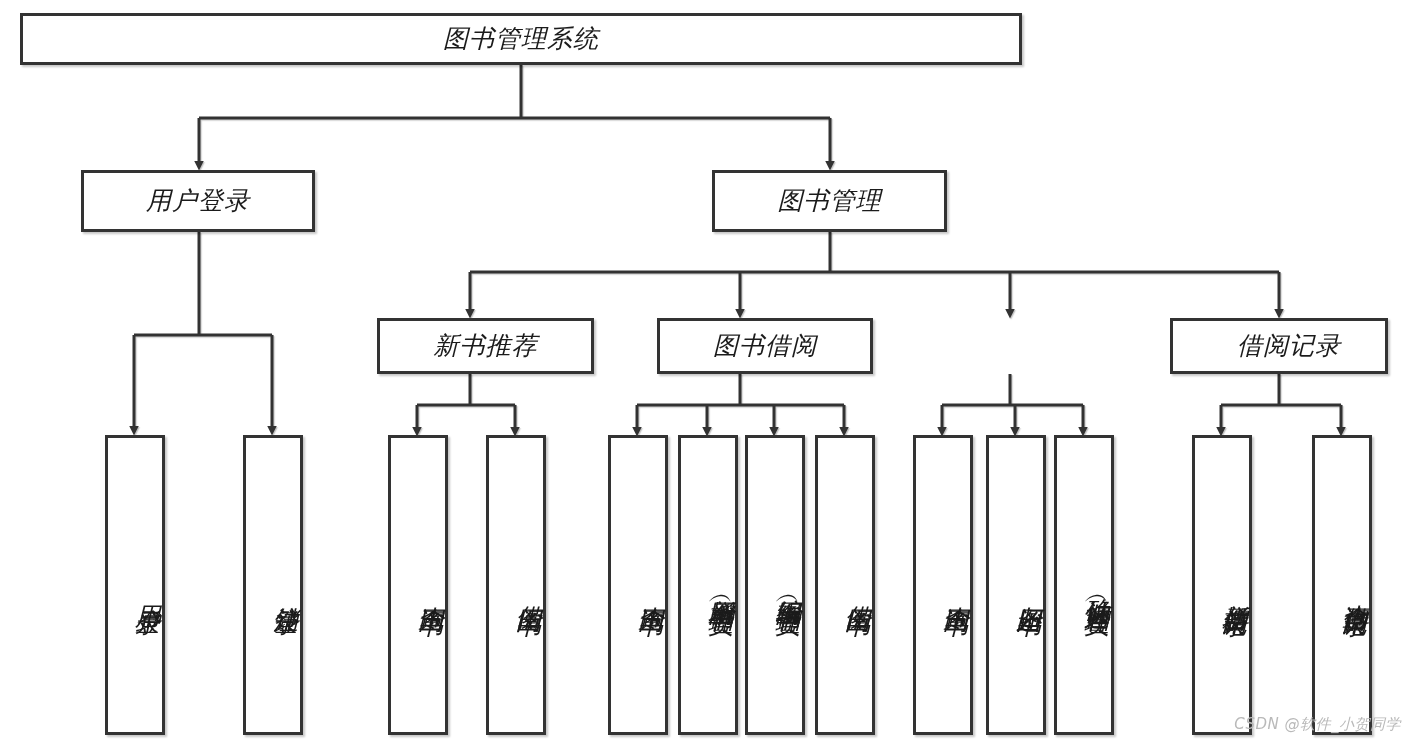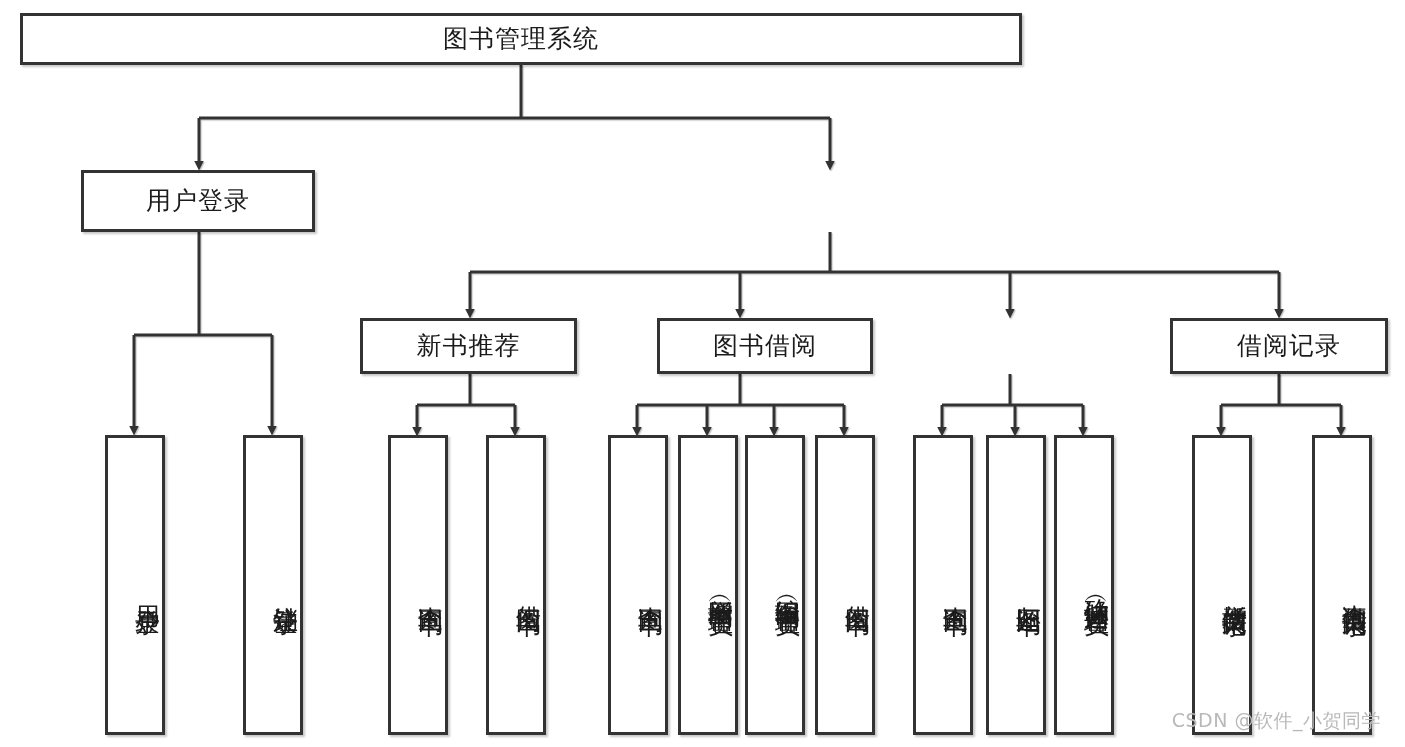--- a/index.html
+++ b/index.html
@@ -7,20 +7,21 @@
     padding: 0;
     background: #ffffff;
   }
   #canvas {
     position: relative;
     width: 1405px;
     height: 740px;
     background: #ffffff;
     font-family: "DejaVu Sans", "Liberation Sans", sans-serif;
     overflow: hidden;
+    font-style: italic;
   }
   #edges {
     position: absolute;
     left: 0;
     top: 0;
     width: 1405px;
     height: 747px;
   }
   .node {
     position: absolute;
@@ -51,23 +52,23 @@
     white-space: nowrap;
   }
   .node.v.tall {
     padding-top: 6px;
   }
   .label {
     display: block;
   }
   #watermark {
     position: absolute;
-    right: 24px;
+    right: 4px;
     bottom: 6px;
-    font-size: 19px;
+    font-size: 15px;
     color: #b9b9b9;
     letter-spacing: 0.5px;
     z-index: 5;
     white-space: nowrap;
     font-family: "DejaVu Sans", "Liberation Sans", sans-serif;
   }
 </style>
 </head>
 <body>
 
@@ -130,22 +131,25 @@
     </g>
   </svg>
 
   <div class="node h" style="left:20px; top:13px; width:1002px; height:52px;">
     <span class="label">图书管理系统</span>
   </div>
 
   <div class="node h" style="left:81px; top:170px; width:234px; height:62px;">
     <span class="label">用户登录</span>
   </div>
-
-  <div class="node h" style="left:360px; top:318px; width:217px; height:56px;">
+  <div class="node h" style="left:712px; top:170px; width:235px; height:62px;">
+    <span class="label">图书管理</span>
+  </div>
+
+  <div class="node h" style="left:377px; top:318px; width:217px; height:56px;">
     <span class="label">新书推荐</span>
   </div>
   <div class="node h" style="left:633px; top:318px; width:216px; height:56px;margin-left:24px;">
     <span class="label">图书借阅</span>
   </div>
   <div class="node h" style="left:1170px; top:318px; width:218px; height:56px;padding-left:20px;">
     <span class="label">借阅记录</span>
   </div>
 
   <div class="node v" style="left:105px; top:435px; width:60px; height:300px;">

